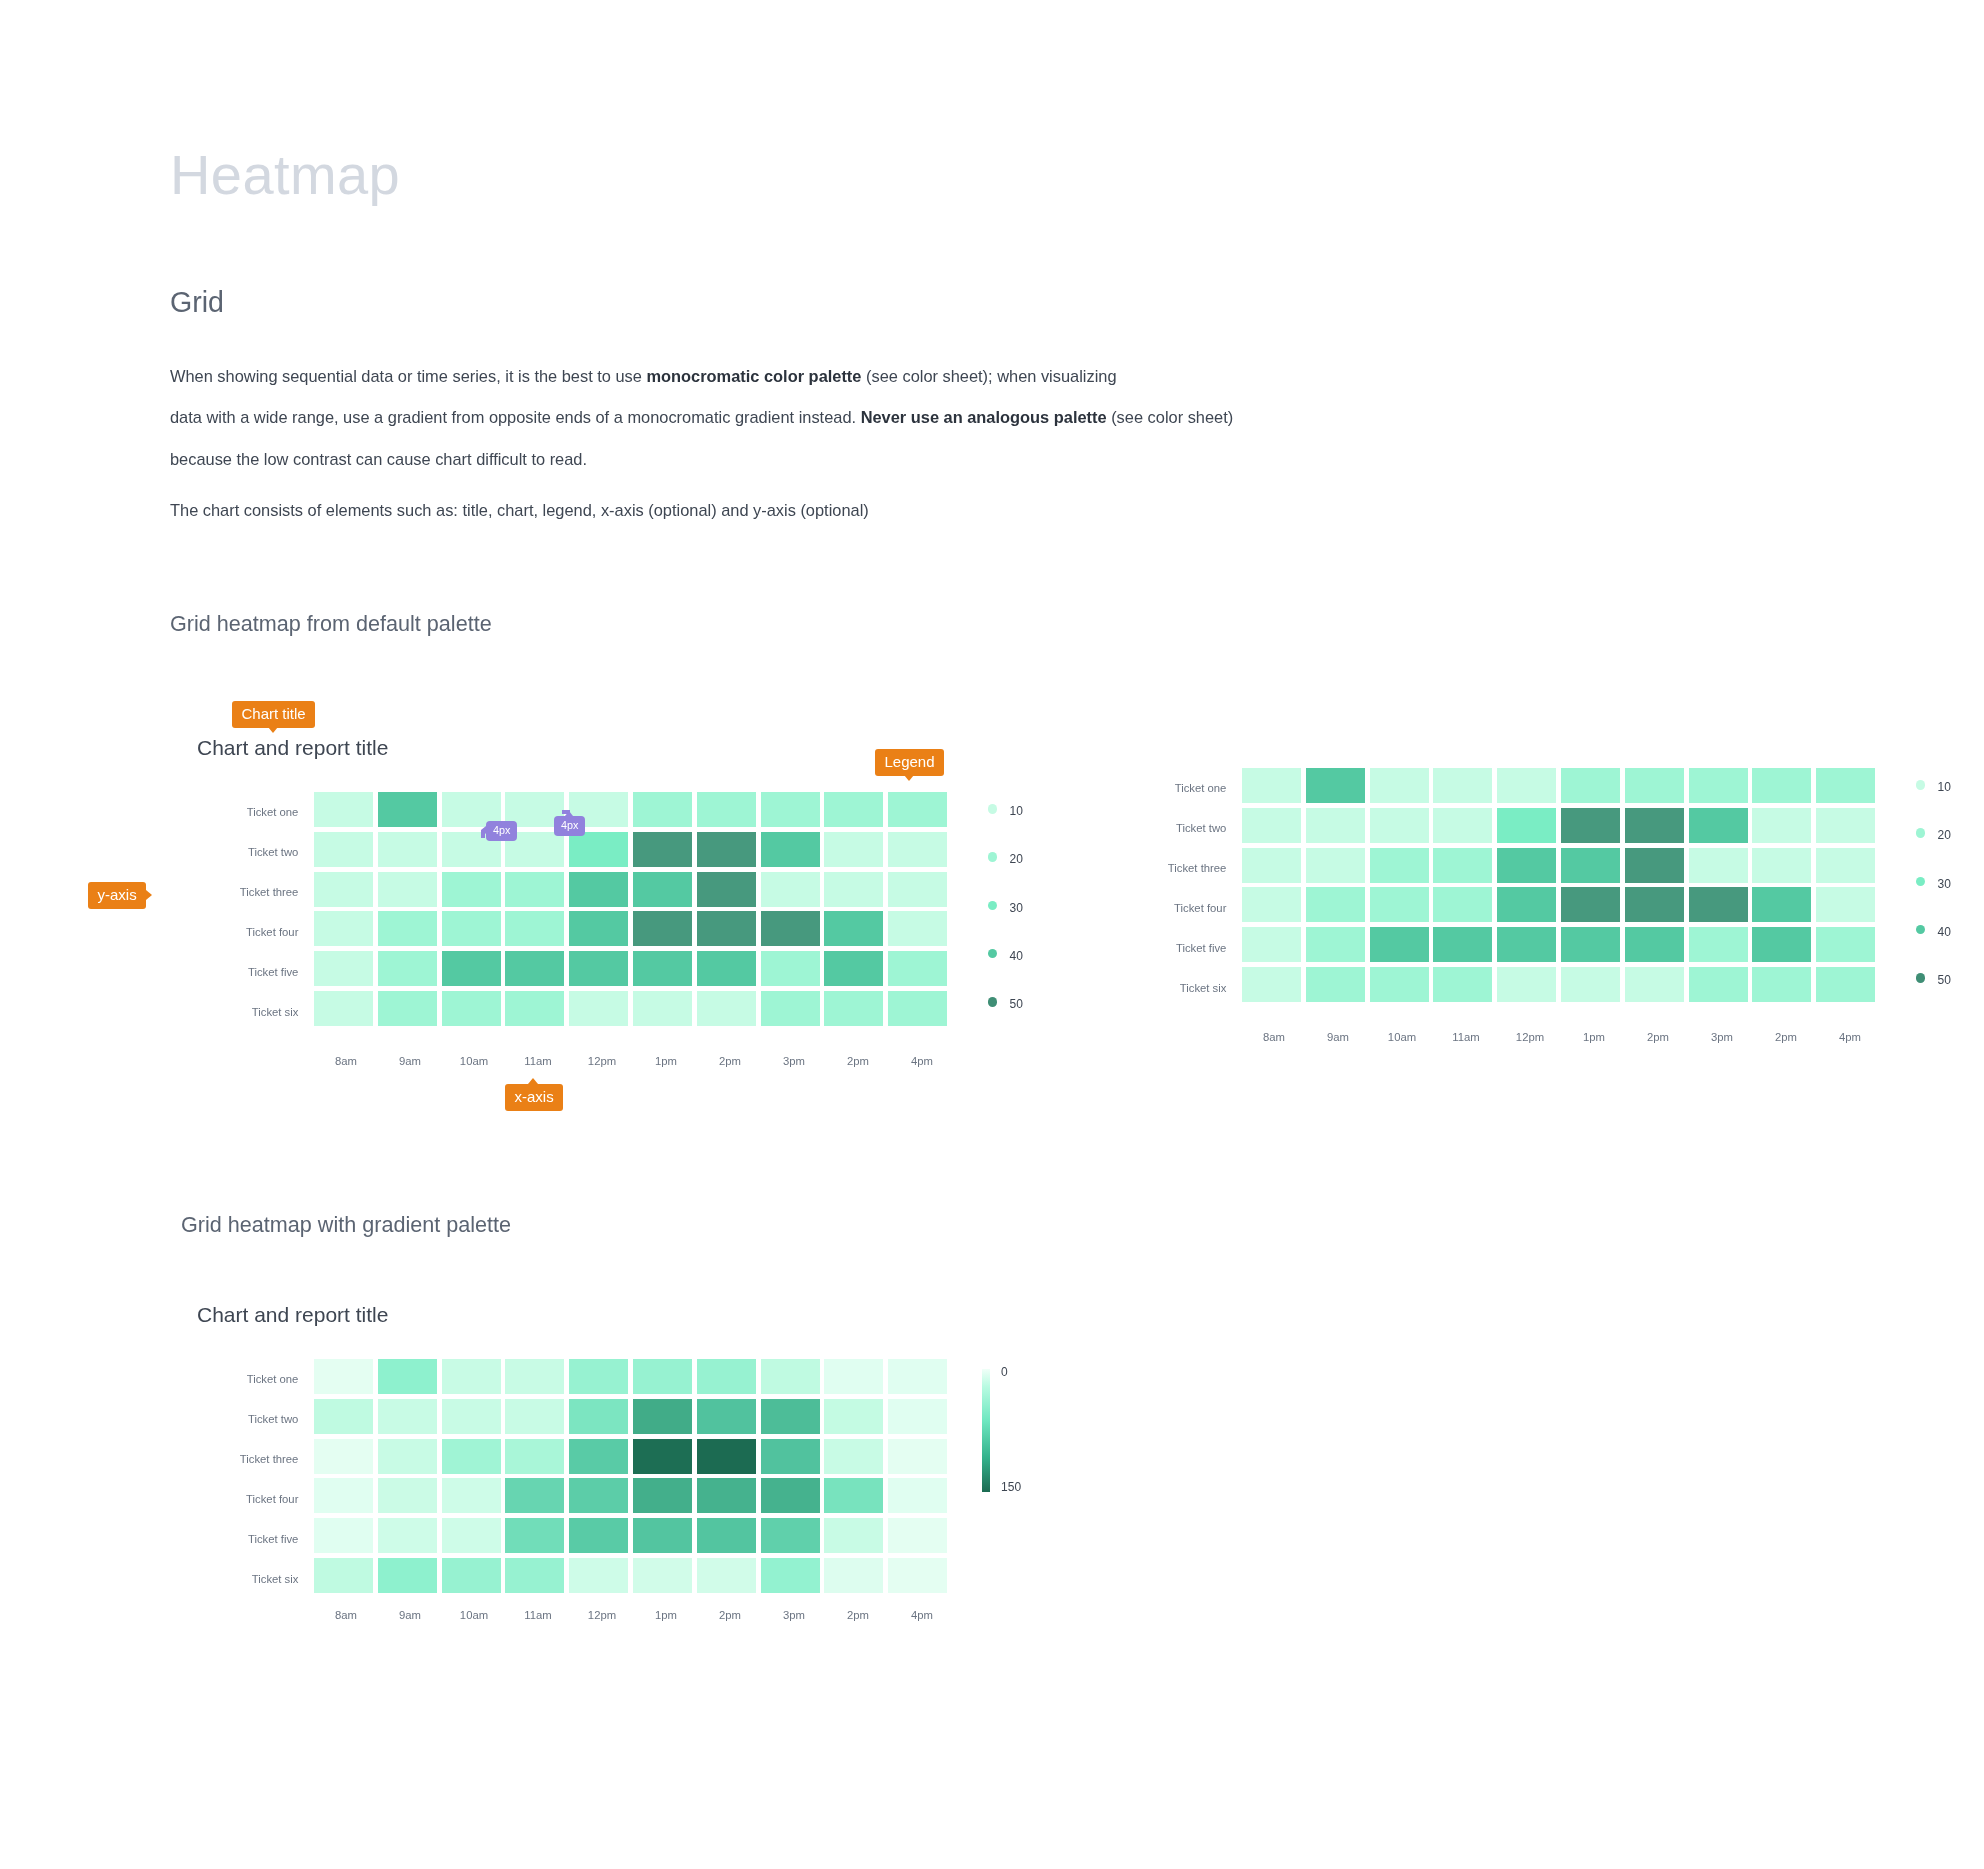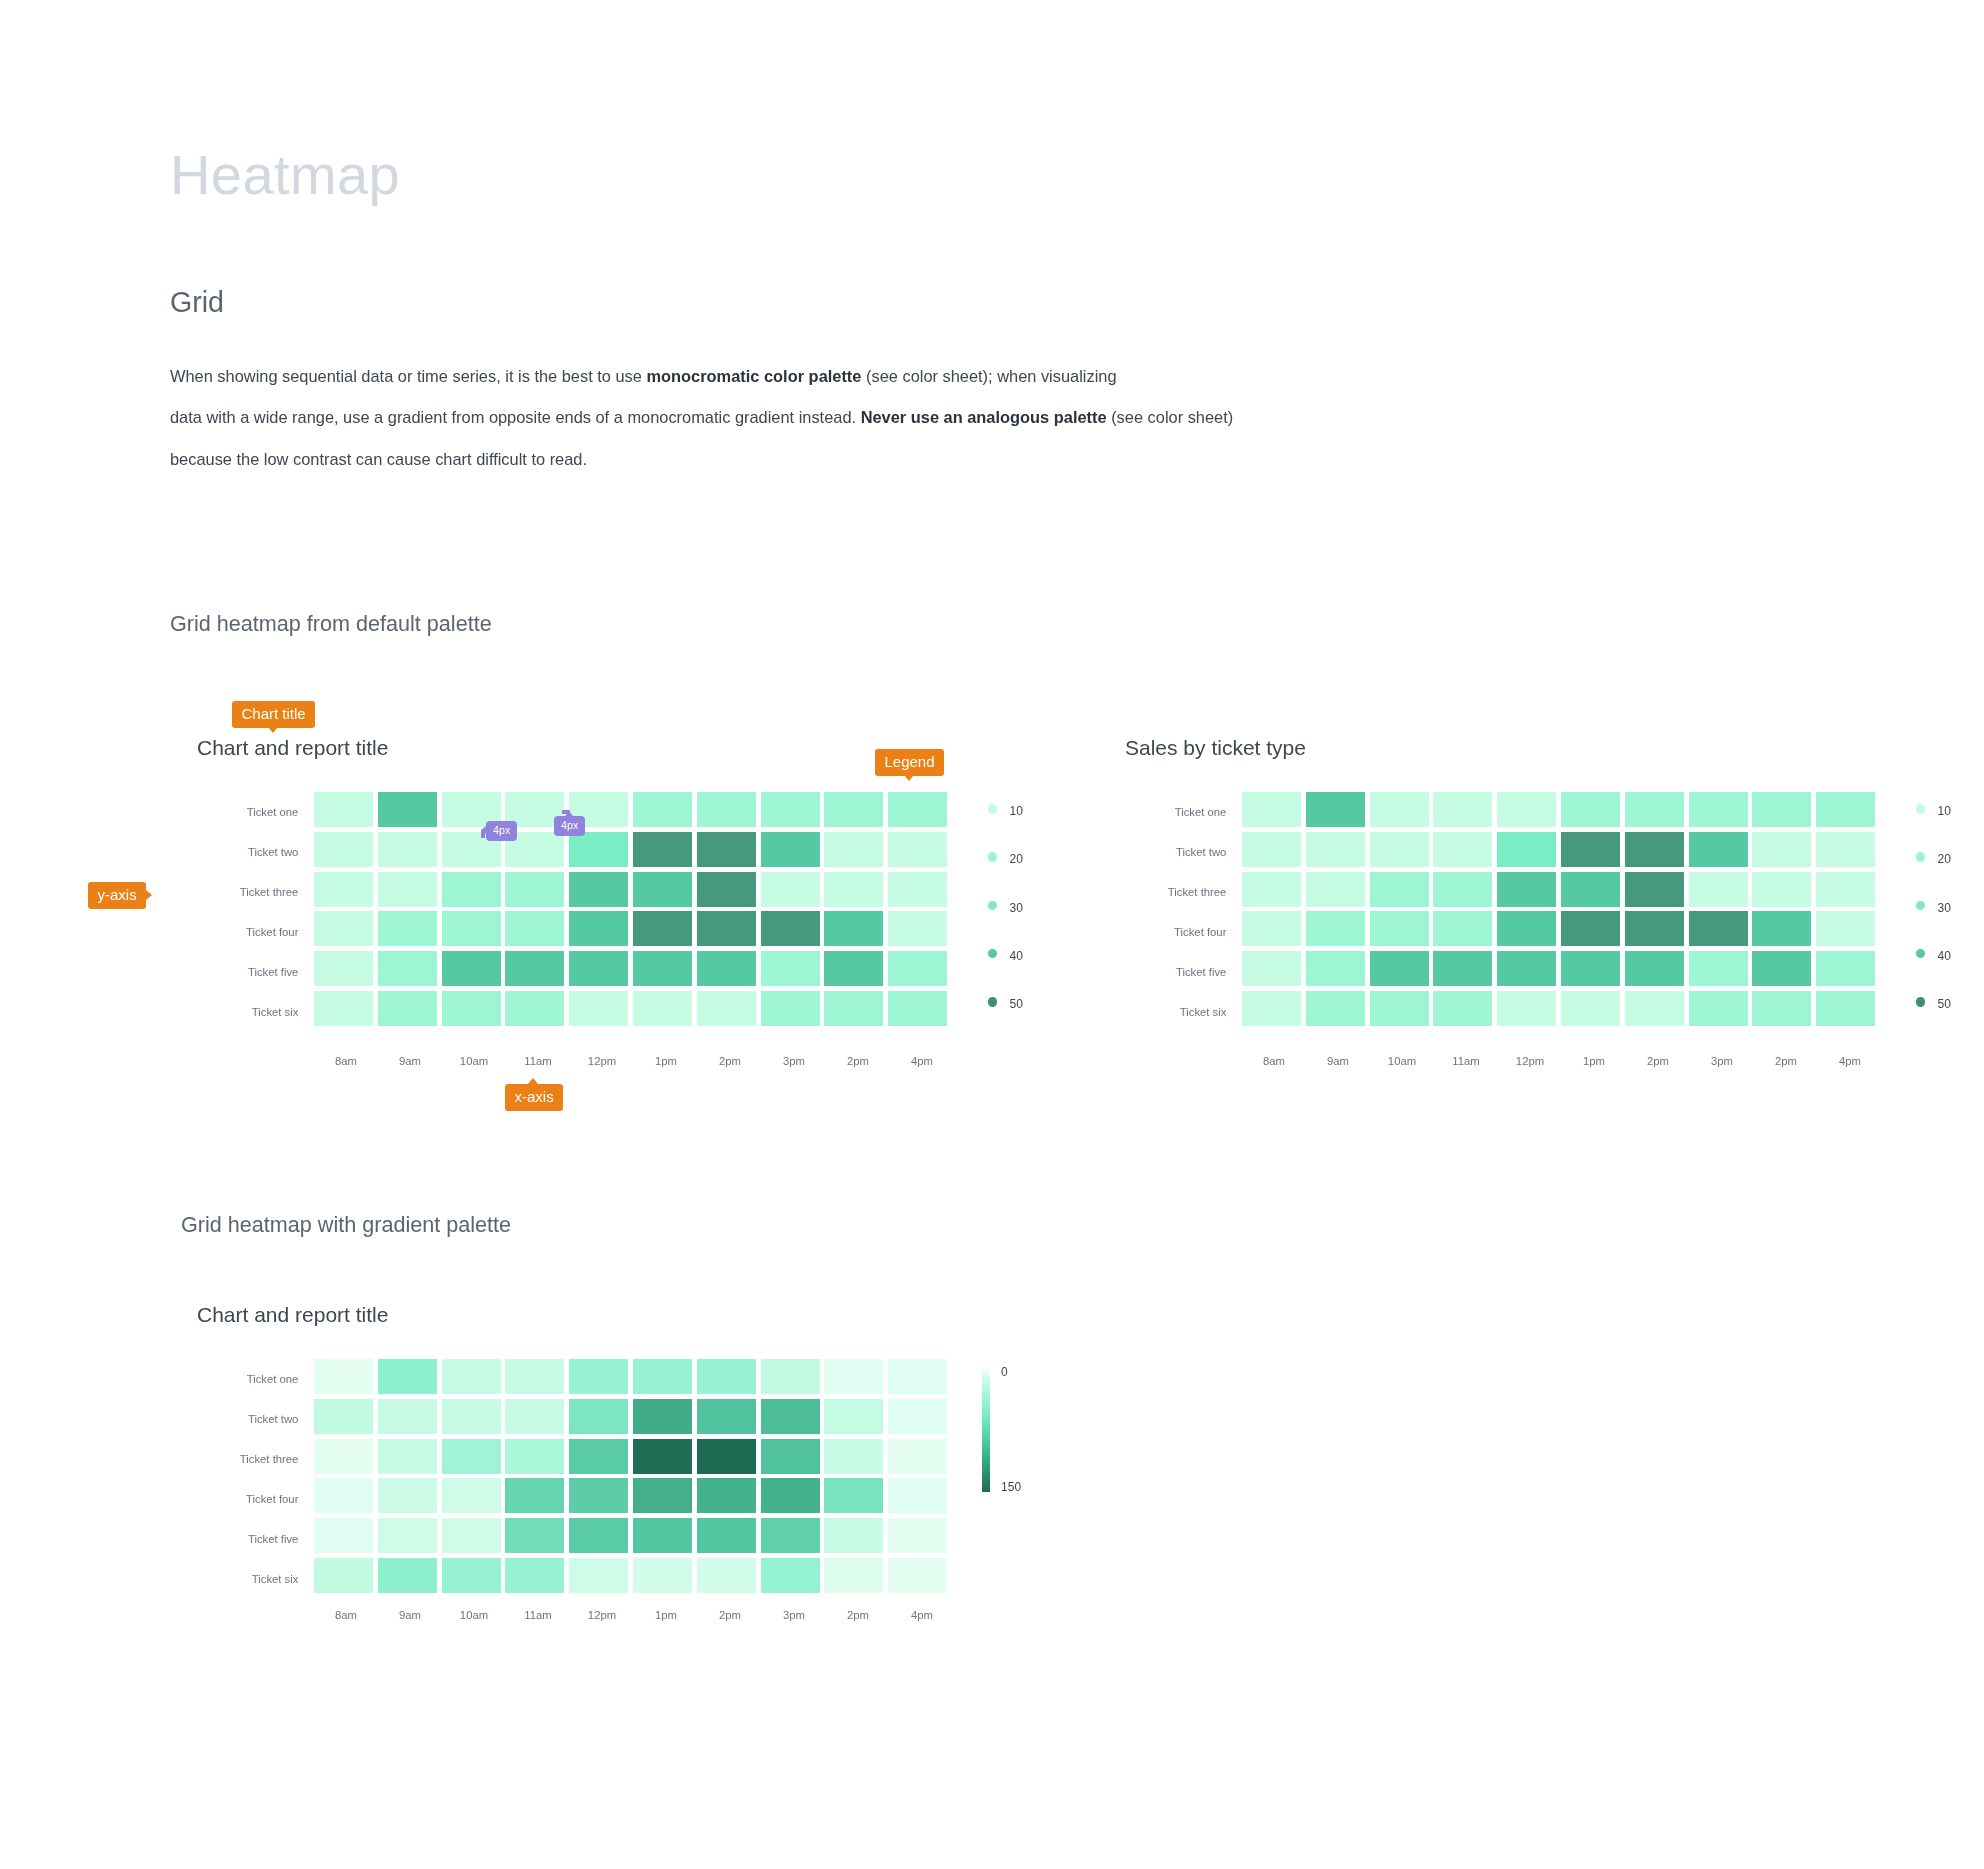--- a/index.html
+++ b/index.html
@@ -197,20 +197,23 @@
 
 <div class="intro">
   <p class="gap">
     <span>When showing sequential data or time series, it is the best to use </span><b>monocromatic color palette</b><span> (see color sheet); when visualizing</span>
   </p>
   <p>
     <span>data with a wide range, use a gradient from opposite ends of a monocromatic gradient instead. </span><b>Never use an analogous palette</b><span> (see color sheet)</span>
   </p>
   <p>
     <span>because the low contrast can cause chart difficult to read.</span>
+  </p>
+  <p class="gap">
+    <span>The chart consists of elements such as: title, chart, legend, x-axis (optional) and y-axis (optional)</span>
   </p>
 </div>
 
 <div class="sub-h" id="sub-default">Grid heatmap from default palette</div>
 <div class="sub-h" id="sub-gradient">Grid heatmap with gradient palette</div>
 
 <div class="chart" id="chart-default-left" style="left:197px; top:736px;">
   <div class="chart-title">Chart and report title</div>
   <div class="plot-row" style="margin-top:32px;">
     <div class="ylabels" style="width: 117px;">
@@ -336,21 +339,20 @@
 <div class="anno down" style="left:875px; top:749px;">Legend</div>
 <div class="anno right" style="left:88px; top:882px;">y-axis</div>
 <div class="anno up" style="left:505px; top:1084px;">x-axis</div>
 
 <div class="tickmark" style="left:481px; top:830px; width:4.3px; height:7.8px;"></div>
 <div class="spacer point-left" style="left:486px; top:821px;">4px</div>
 <div class="tickmark" style="left:562px; top:810px; width:7.8px; height:4.3px;"></div>
 <div class="spacer point-up" style="left:554px; top:816px;">4px</div>
 
 <div class="chart" id="chart-default-right" style="left:1125px; top:736px;">
-  <div class="chart-title">Sales by ticket type</div>
   <div class="plot-row" style="margin-top:32px;">
     <div class="ylabels" style="width: 117px;">
         <div class="ylabel" style="height: 40px;">Ticket one</div>
         <div class="ylabel" style="height: 40px;">Ticket two</div>
         <div class="ylabel" style="height: 40px;">Ticket three</div>
         <div class="ylabel" style="height: 40px;">Ticket four</div>
         <div class="ylabel" style="height: 40px;">Ticket five</div>
         <div class="ylabel" style="height: 40px;">Ticket six</div>
       </div>
     <div class="grid">

